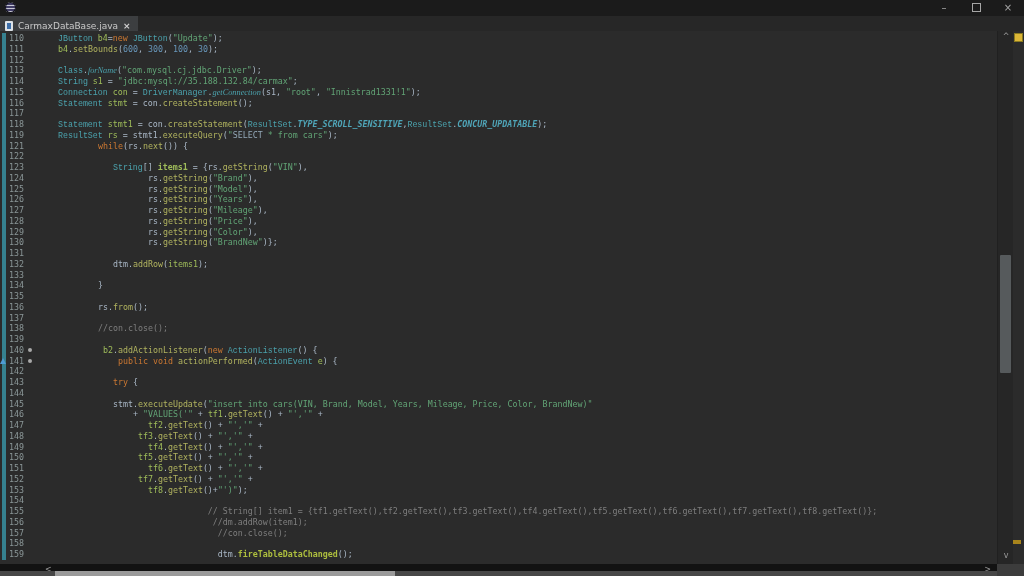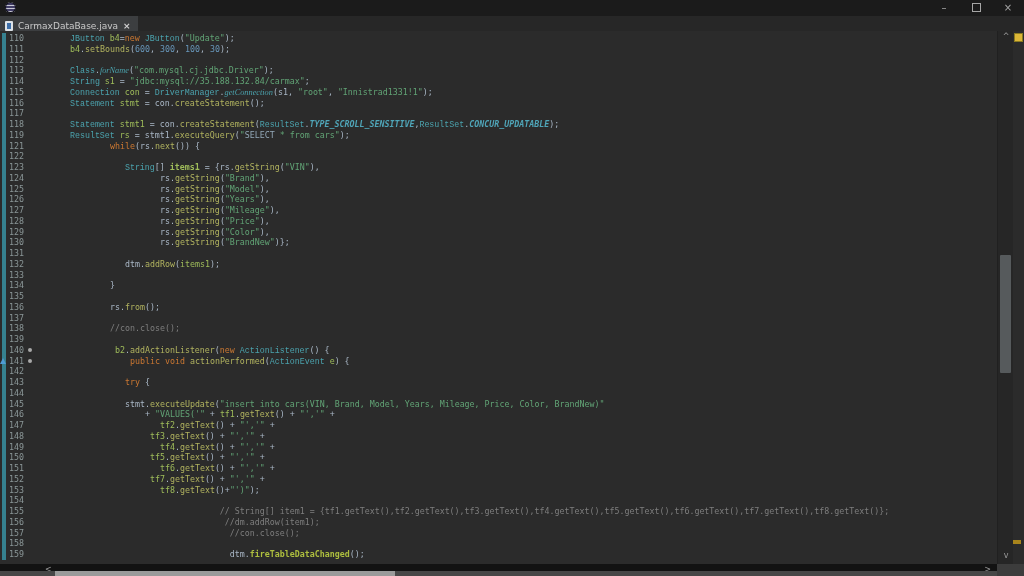--- a/index.html
+++ b/index.html
@@ -22,21 +22,21 @@
   .tab{position:absolute;left:0;top:0;height:15px;background:#3c3e40;display:flex;
        align-items:flex-end;padding:0 7px 0 5px;gap:5px;}
   .tablabel{color:#c9c9c9;font-size:9px;font-family:"DejaVu Sans",sans-serif;white-space:nowrap;}
   .tabclose{color:#d0d0d0;font-size:9px;font-weight:bold;font-family:"DejaVu Sans",sans-serif;}
   .jicon{width:8px;height:10px;background:#dde2e7;border-radius:1px;position:relative;flex:0 0 8px;}
   .jicon::after{content:"";position:absolute;left:2px;top:2px;width:4px;height:6px;background:#3e6fa9;}
 
   
   .editor{position:absolute;left:0;top:31px;width:997px;height:533px;overflow:hidden;
           background:#2b2b2b;padding-top:2px;box-sizing:border-box;}
-  .row{display:flex;height:10.75px;gap:12px;}
+  .row{display:flex;height:10.75px;}
   .gutter{position:relative;width:38px;flex:0 0 38px;}
   .vcs{position:absolute;left:2px;top:0;width:4px;height:10.75px;background:#36818f;}
   .lnum{position:absolute;left:9px;top:0;font-size:8.3px;line-height:10.75px;color:#8b9798;}
   .dotglyph{position:absolute;left:28px;top:3px;width:4px;height:4px;border-radius:50%;background:#a9a9a9;}
   .ovrglyph{position:absolute;left:0px;top:2px;width:0;height:0;
             border-left:3px solid transparent;border-right:3px solid transparent;
             border-bottom:6px solid #4f9bd5;}
   .code{margin:0;font-size:8.3px;line-height:10.75px;white-space:pre;flex:0 0 auto;
         font-family:"DejaVu Sans Mono",monospace;}
 

